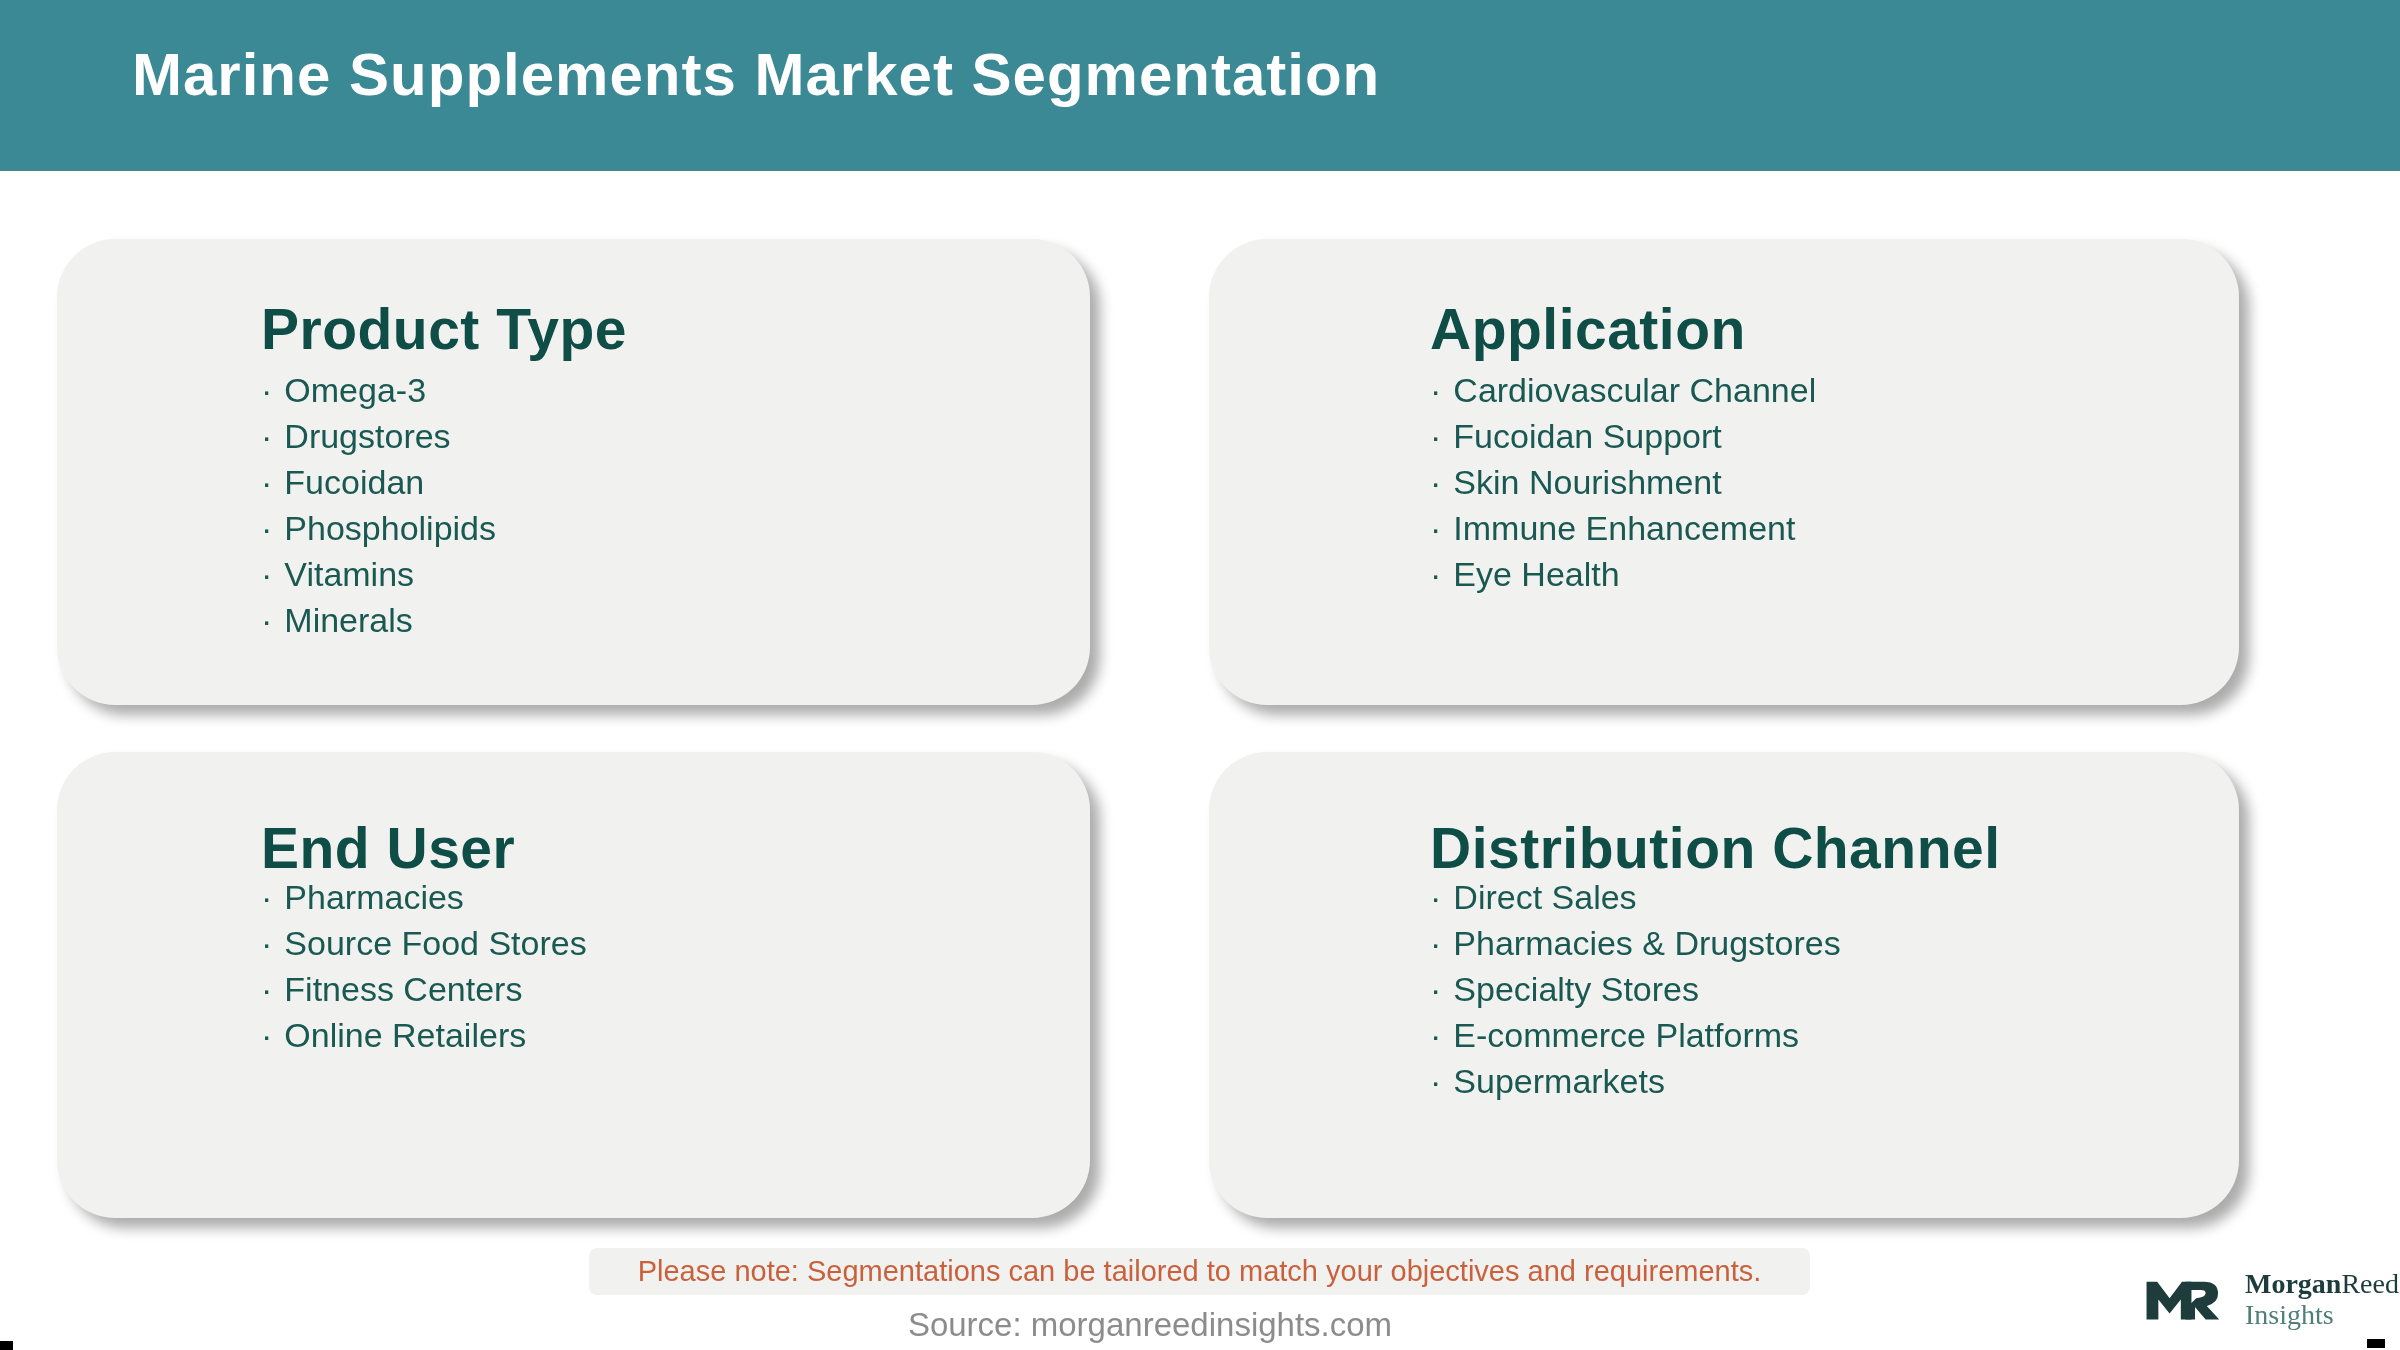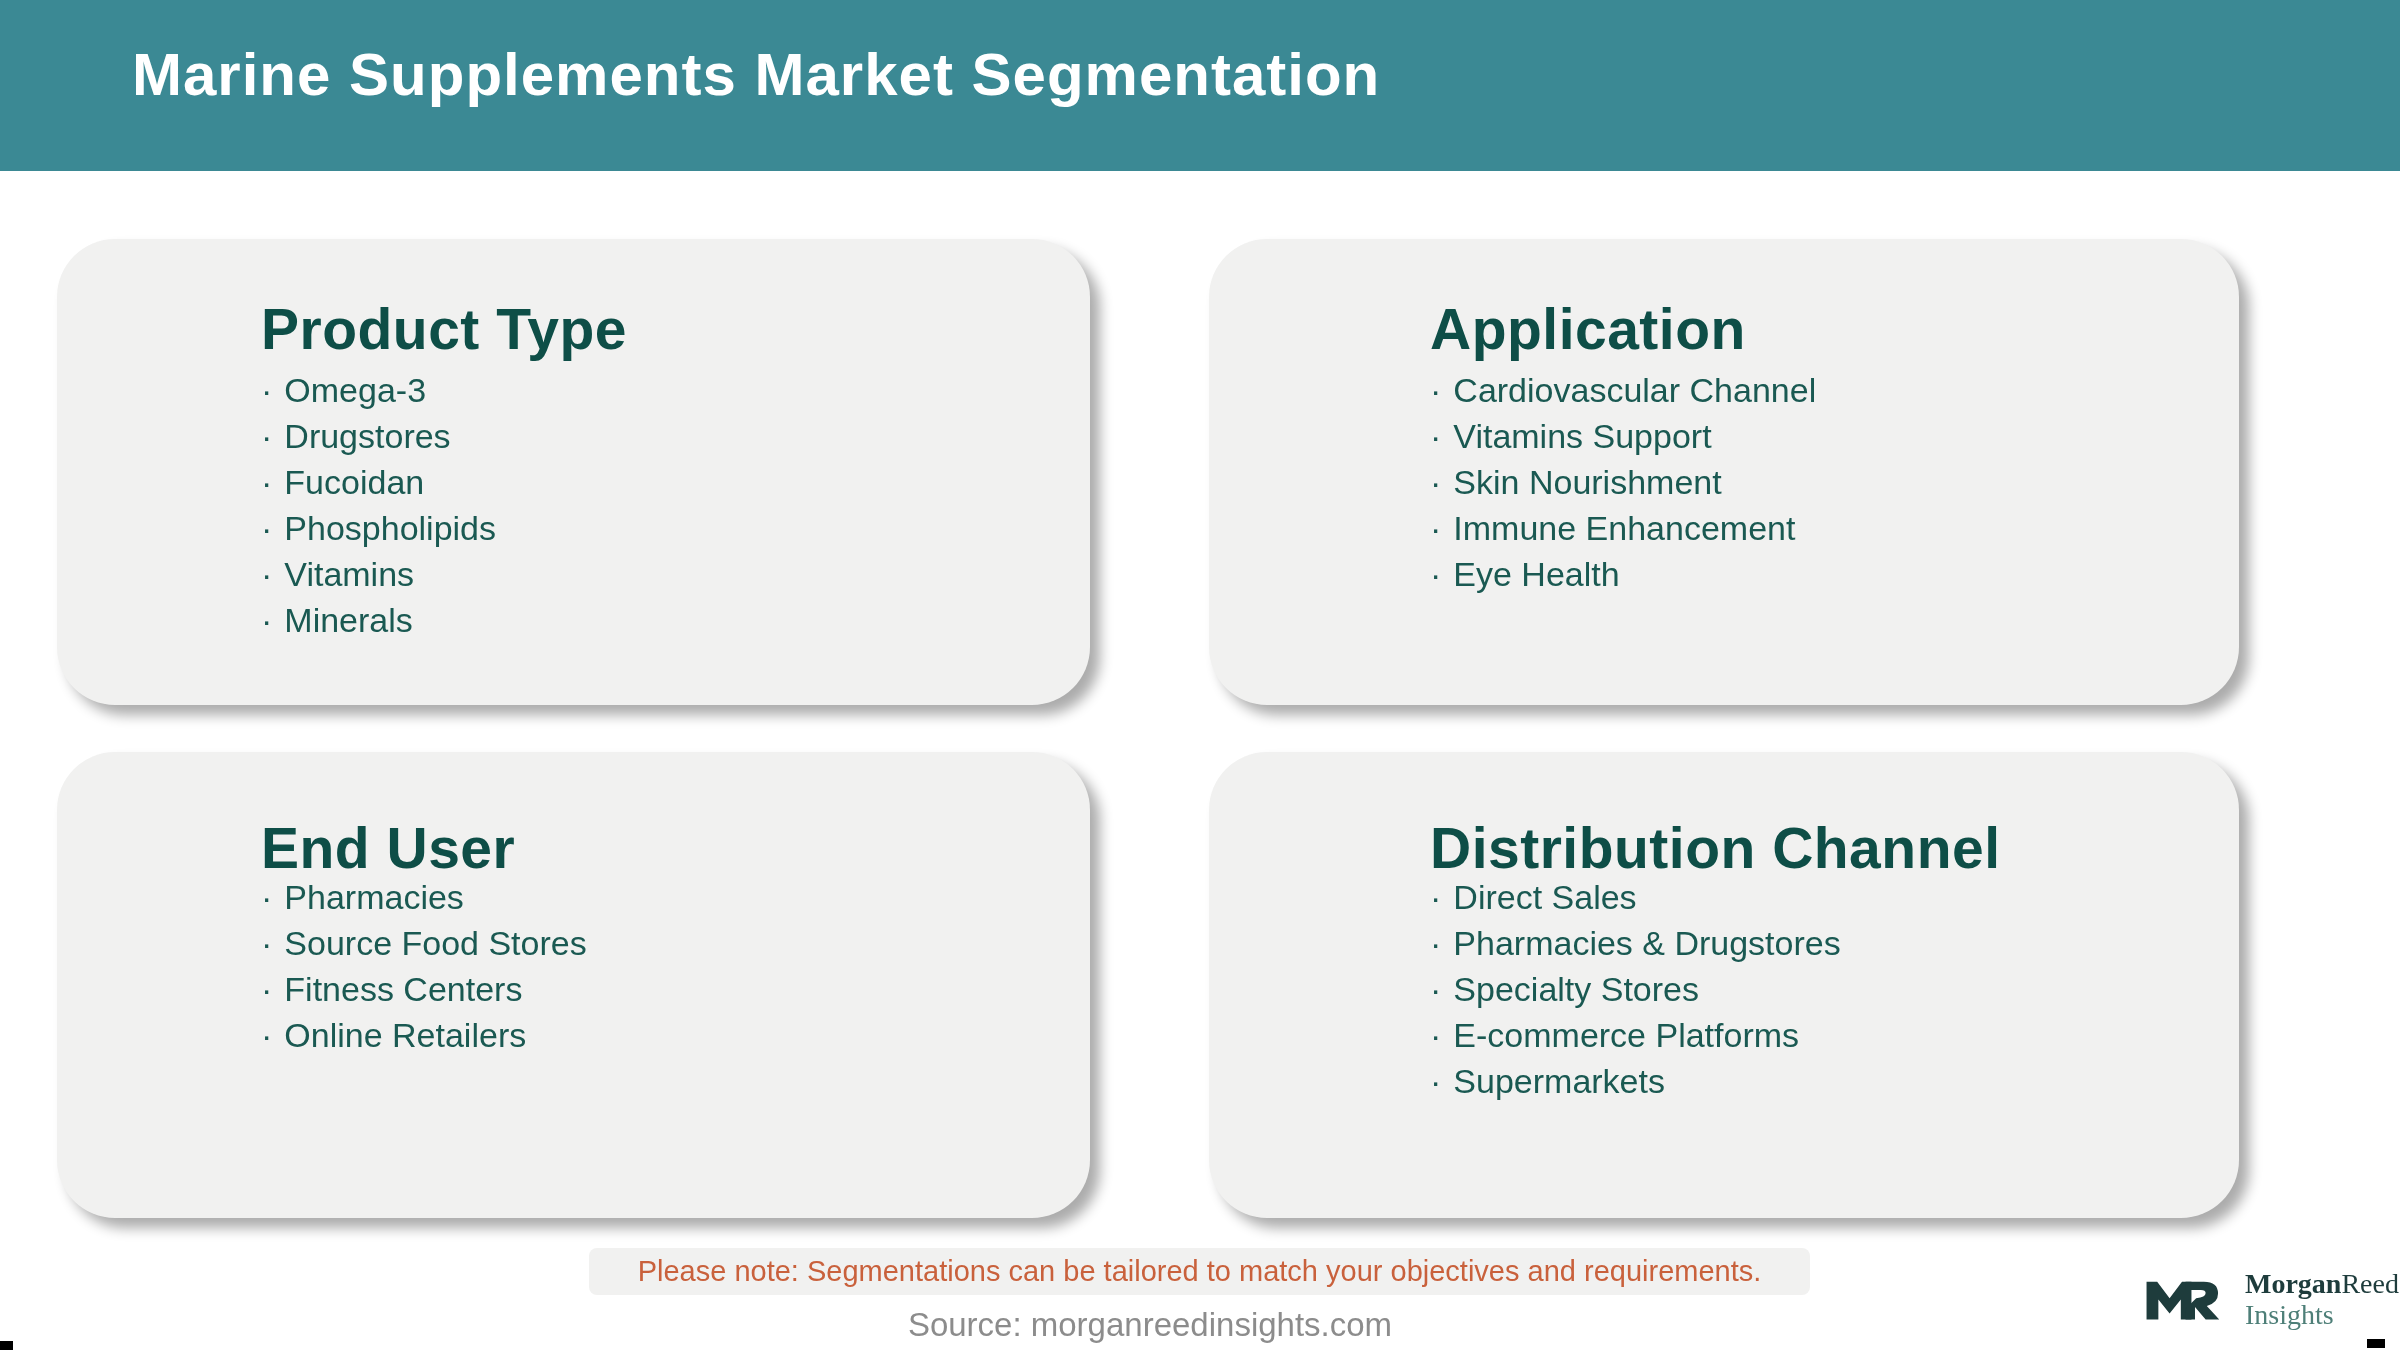--- a/index.html
+++ b/index.html
@@ -124,21 +124,21 @@
       <li>Phospholipids</li>
       <li>Vitamins</li>
       <li>Minerals</li>
     </ul>
 </div>
 
 <div class="card c1">
   <h2>Application</h2>
   <ul>
       <li>Cardiovascular Channel</li>
-      <li>Vitamins Support</li>
+      <li>Fucoidan Support</li>
       <li>Skin Nourishment</li>
       <li>Immune Enhancement</li>
       <li>Eye Health</li>
     </ul>
 </div>
 
 <div class="card c2">
   <h2>End User</h2>
   <ul>
       <li>Pharmacies</li>

